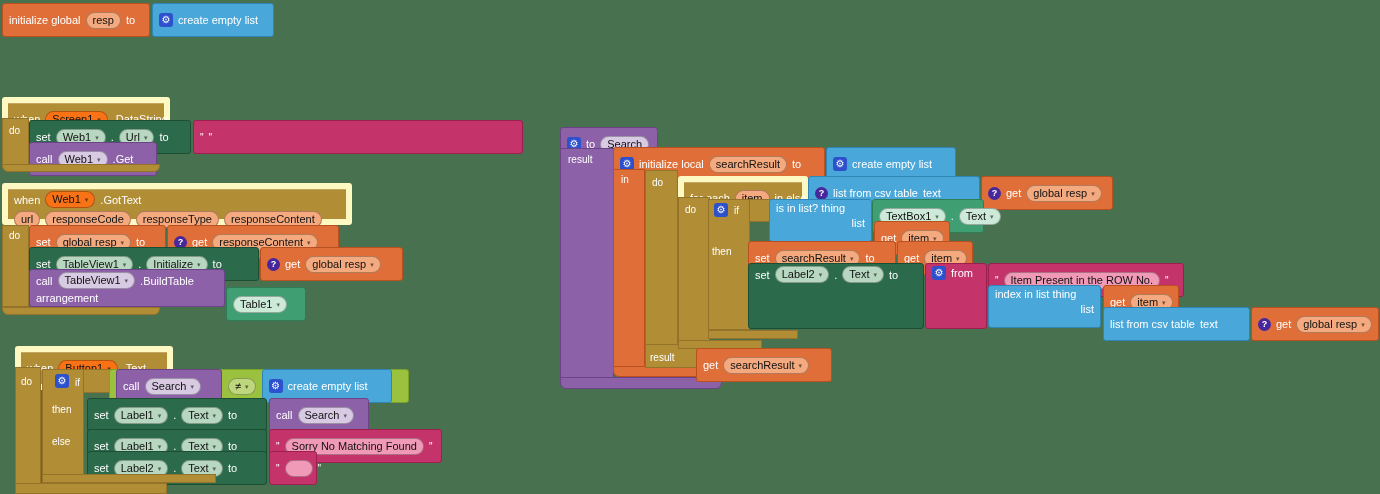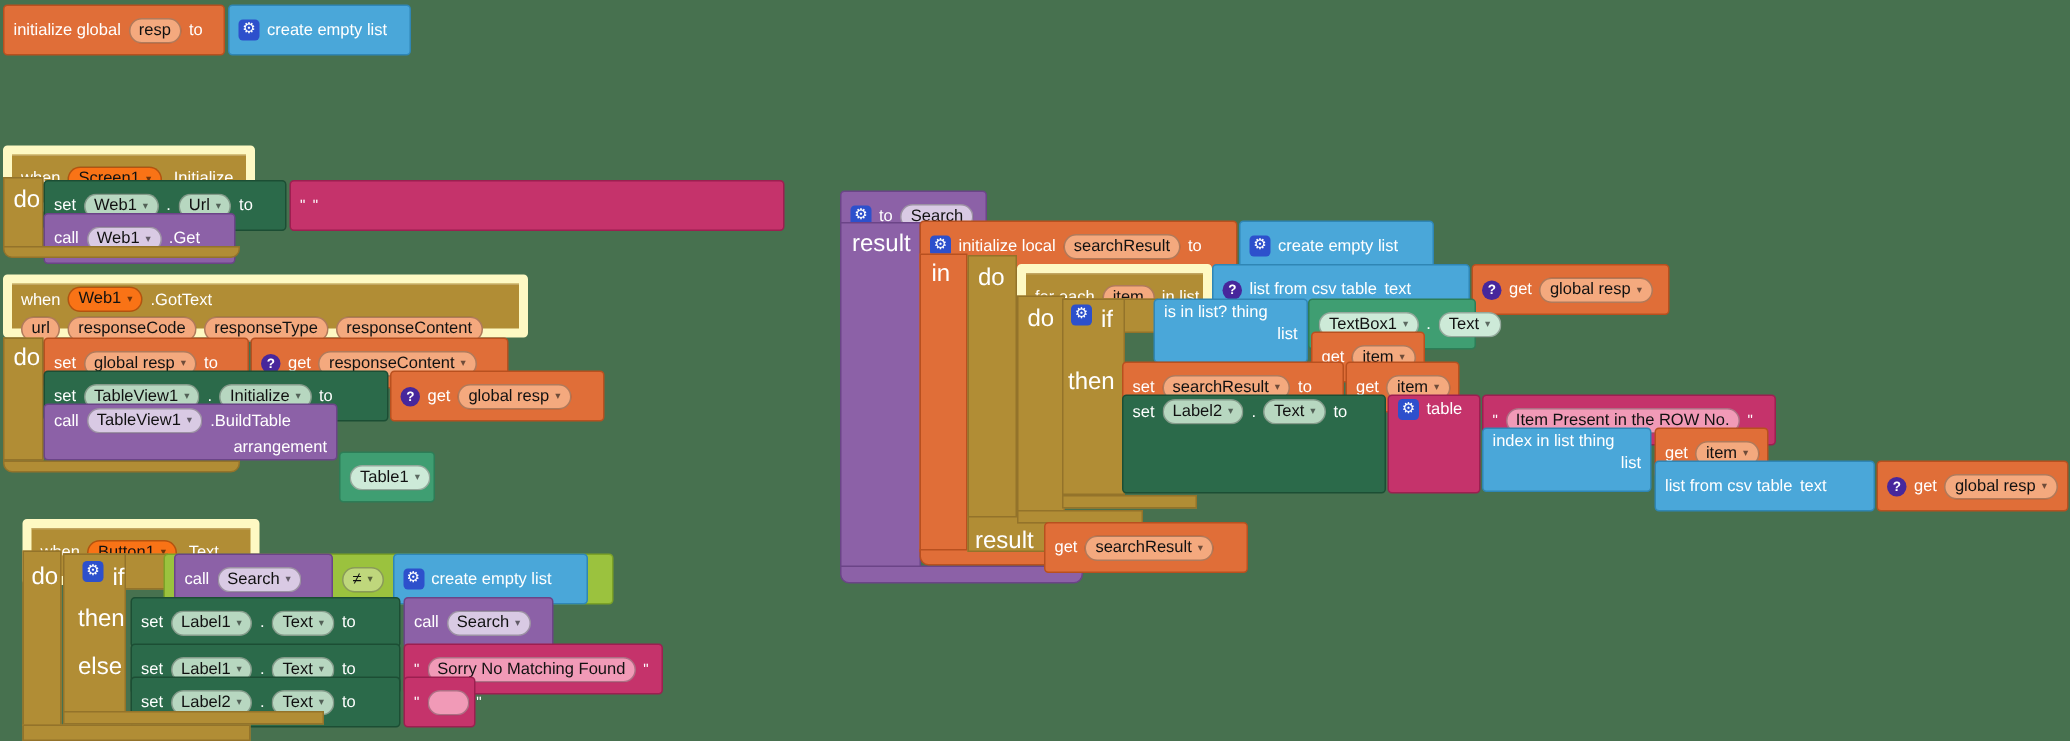--- a/index.html
+++ b/index.html
@@ -22,21 +22,21 @@
   .lime{background:#9bc23e;border:1px solid #7ca227;color:#111}
   .pill{display:inline-flex;align-items:center;gap:3px;background:#f4a97e;border:1px solid rgba(0,0,0,.28);
         color:#111;border-radius:9px;padding:0 6px;height:15px;font-size:11px;line-height:1;white-space:nowrap}
   .p-beige{background:#f97316}.p-green{background:#b7d7c0}.p-em{background:#cdead8}
   .p-lav{background:#d9cae4}.p-pink{background:#f19ab7}.p-lime{background:#bfd77c}
   .dd{font-size:7px;color:rgba(0,0,0,.55);margin-left:1px}
   .gear{flex:0 0 auto;width:14px;height:14px;border-radius:3px;background:#2d50cc;color:#fff;
         display:inline-flex;align-items:center;justify-content:center;font-size:10px;line-height:1}
   .q{flex:0 0 auto;width:13px;height:13px;border-radius:50%;background:#47279c;color:#fff;
      display:inline-flex;align-items:center;justify-content:center;font-size:9px;font-weight:700;line-height:1}
-  .lbl{position:absolute;color:#fff;font-size:16px;white-space:nowrap}
+  .lbl{position:absolute;color:#fff;font-size:10px;white-space:nowrap}
   .quote{color:#fff;font-size:10px}
   .liplb{border-radius:0 0 6px 6px}
 </style>
 </head>
 <body>
 
 <div class="scene">
 
   <div class="row orange abs" style="left:2px;top:3px;width:148px">
     <span>initialize global</span>
@@ -49,21 +49,21 @@
     <span class="gear">⚙</span>
     <span>create empty list</span>
   </div>
 
   <div class="row gold abs" style="left:2px;top:97px;width:168px;height:22px">
     <span>when</span>
     <span class="pill p-beige">
         <span>Screen1</span>
         <span class="dd">▾</span>
       </span>
-    <span>.Initialize</span>
+    <span>.DataString</span>
   </div>
   <div class="goldf abs" style="left:2px;top:118px;width:27px;height:47px"></div>
   <span class="lbl" style="left:9px;top:125px">do</span>
   <div class="row green abs" style="left:29px;top:120px;width:162px">
     <span>set</span>
     <span class="pill p-green">
         <span>Web1</span>
         <span class="dd">▾</span>
       </span>
     <span>.</span>
@@ -152,25 +152,25 @@
   </div>
   <div class="stack purple abs" style="left:29px;top:269px;width:196px;height:38px">
     <div class="srow">
       <span>call</span>
       <span class="pill p-lav">
           <span>TableView1</span>
           <span class="dd">▾</span>
         </span>
       <span>.BuildTable</span>
     </div>
-    <div class="srow" style="justify-content:flex-end">
+    <div class="srow" style="justify-content:flex-start">
       <span>arrangement</span>
     </div>
   </div>
-  <div class="row emerald abs" style="left:226px;top:301px;width:64px;height:20px">
+  <div class="row emerald abs" style="left:226px;top:287px;width:80px;height:20px">
     <span class="pill p-em">
         <span>Table1</span>
         <span class="dd">▾</span>
       </span>
   </div>
   <div class="goldf liplb abs" style="left:2px;top:307px;width:158px;height:8px"></div>
 
   <div class="row gold abs" style="left:15px;top:346px;width:158px;height:22px">
     <span>when</span>
     <span class="pill p-beige">
@@ -297,21 +297,21 @@
   <div class="abs goldf" style="left:645px;top:170px;width:33px;height:198px"></div>
   <div class="abs goldf" style="left:645px;top:344px;width:56px;height:24px"></div>
   <span class="lbl" style="left:652px;top:177px">do</span>
   <span class="lbl" style="left:650px;top:352px">result</span>
 
   <div class="row gold abs" style="left:678px;top:176px;width:130px;height:22px">
     <span>for each</span>
     <span class="pill">
         <span>item</span>
       </span>
-    <span>in list</span>
+    <span>in else</span>
   </div>
   <div class="row blue abs" style="left:808px;top:176px;width:172px">
     <span class="q">?</span>
     <span>list from csv table</span>
     <span>text</span>
   </div>
   <div class="row orange abs" style="left:981px;top:176px;width:132px">
     <span class="q">?</span>
     <span>get</span>
     <span class="pill">
@@ -382,21 +382,21 @@
       <span class="pill p-green">
           <span>Text</span>
           <span class="dd">▾</span>
         </span>
       <span>to</span>
     </div>
   </div>
   <div class="stack pink abs" style="left:925px;top:263px;width:62px;height:66px">
     <div class="srow">
       <span class="gear">⚙</span>
-      <span>table</span>
+      <span>from</span>
     </div>
   </div>
   <div class="row pink abs" style="left:988px;top:263px;width:196px">
     <span class="quote">"</span>
     <span class="pill p-pink">
         <span>Item Present in the ROW No.</span>
       </span>
     <span class="quote">"</span>
   </div>
   <div class="stack blue abs" style="left:988px;top:285px;width:113px;height:43px">

